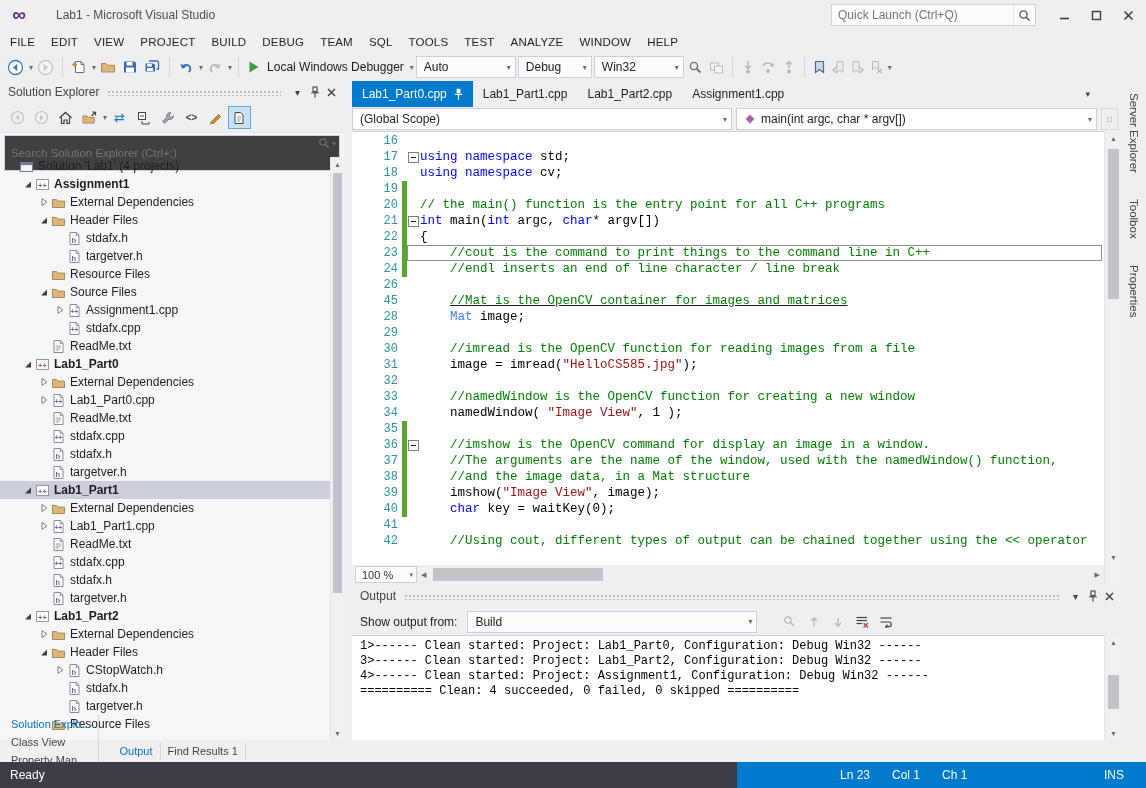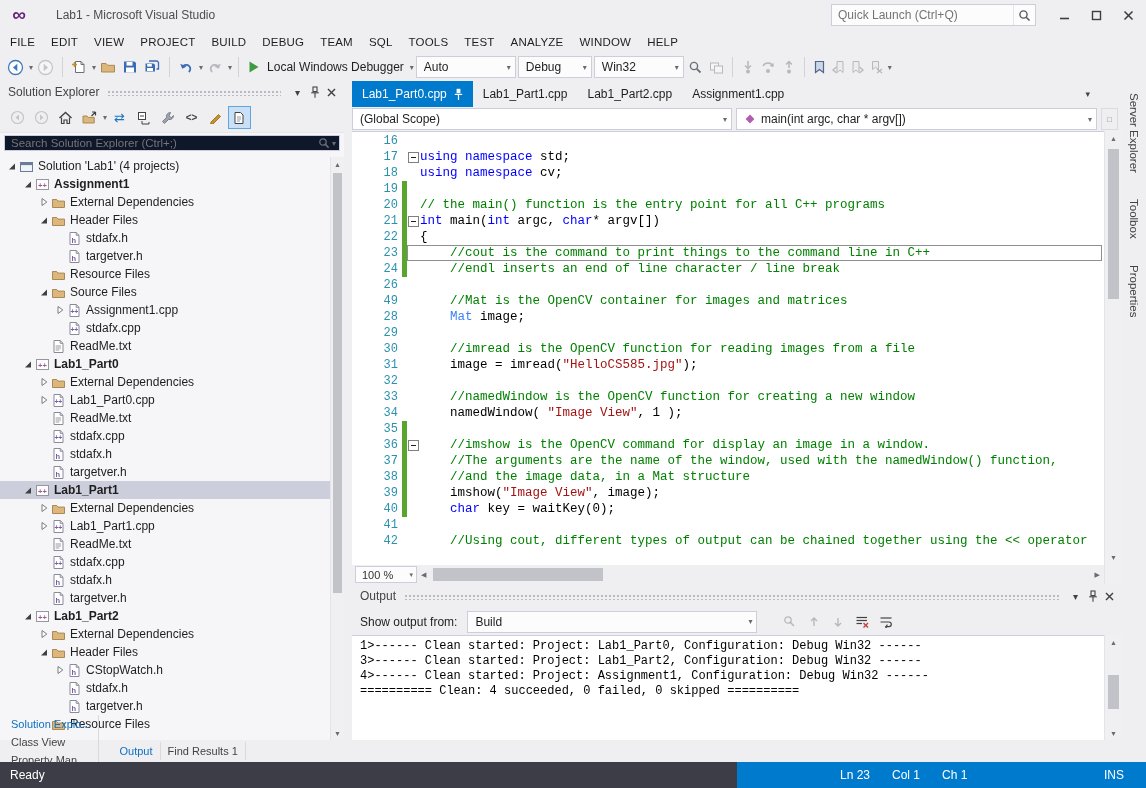--- a/index.html
+++ b/index.html
@@ -35,21 +35,21 @@
 
   
   .solexp{position:absolute;left:0;top:0;width:348px;height:659px;background:#F6F6F9;border-right:4px solid #EFEFF2;}
   .se-header{height:22px;display:flex;align-items:center;padding:0 4px 0 8px;background:#EFEFF2;color:#444;}
   .dots{flex:1;height:7px;margin:0 8px;background-image:radial-gradient(circle,#B9B9C5 1px,transparent 1.1px);background-size:4px 4px;background-position:0 1px;}
   .hd-btn{width:17px;height:17px;display:flex;align-items:center;justify-content:center;color:#424242;font-size:10px;}
   .se-toolbar{height:30px;display:flex;align-items:center;gap:1px;padding:0 6px;background:#EFEFF2;border-bottom:1px solid #E6E6EC;}
   .se-tool{width:23px;height:23px;display:flex;align-items:center;justify-content:center;color:#424242;}
   .se-tool.checked{background:#C9E0F7;border:1px solid #5FA6DD;}
   .se-search-row{height:24px;padding:2px 4px;background:#F6F6F9;position:relative;}
-  .se-search{width:100%;height:16px;border:1px solid #CCCEDB;background:#0f172a;font-family:inherit;font-size:11.5px;color:#8A8A8A;padding:0 34px 0 6px;outline:none;}
+  .se-search{width:100%;height:36px;border:1px solid #CCCEDB;background:#404040;font-family:inherit;font-size:11.5px;color:#8A8A8A;padding:0 34px 0 6px;outline:none;}
   .se-search-icons{position:absolute;right:8px;top:4px;display:flex;align-items:center;gap:2px;color:#6A6A75;}
   .tree{position:absolute;left:0;top:76px;width:334px;height:576px;overflow:hidden;}
   .tree-row{height:18px;display:flex;align-items:center;white-space:nowrap;}
   .tree-row.selected{background:#CCCEDB;}
   .tree-arrow{width:15px;flex:none;display:flex;align-items:center;justify-content:center;}
   .tree-icon{width:18px;flex:none;display:flex;align-items:center;}
   .tree-label{font-size:12px;color:#1E1E1E;padding-left:1px;}
   .tree-label.bold{font-weight:bold;}
   .se-scroll{position:absolute;right:0;top:76px;width:14px;height:583px;background:#F0F0F3;border-left:1px solid #E3E3E9;}
   .sb-arrow{height:14px;display:flex;align-items:center;justify-content:center;font-size:7px;color:#6A6A75;}
@@ -920,24 +920,24 @@
         </div>
         <div class="code-line">
           <span class="bp-margin"></span>
           <span class="line-num">26</span>
           <span class="change-bar"></span>
           <span class="fold-col"></span>
           <span class="code-text" style="padding-left: 0px;"></span>
         </div>
         <div class="code-line">
           <span class="bp-margin"></span>
-          <span class="line-num">49</span>
-          <span class="change-bar"></span>
-          <span class="fold-col"></span>
-          <span class="code-text" style="padding-left: 30px;"><span class="c-c">//Mat is the OpenCV container for images and matrices</span></span>
+          <span class="line-num">45</span>
+          <span class="change-bar"></span>
+          <span class="fold-col"></span>
+          <span class="code-text" style="padding-left: 30px; text-decoration: underline;"><span class="c-c">//Mat is the OpenCV container for images and matrices</span></span>
         </div>
         <div class="code-line">
           <span class="bp-margin"></span>
           <span class="line-num">28</span>
           <span class="change-bar"></span>
           <span class="fold-col"></span>
           <span class="code-text" style="padding-left: 30px;"><span class="c-t">Mat</span><span class="c-p"> image;</span></span>
         </div>
         <div class="code-line">
           <span class="bp-margin"></span>

